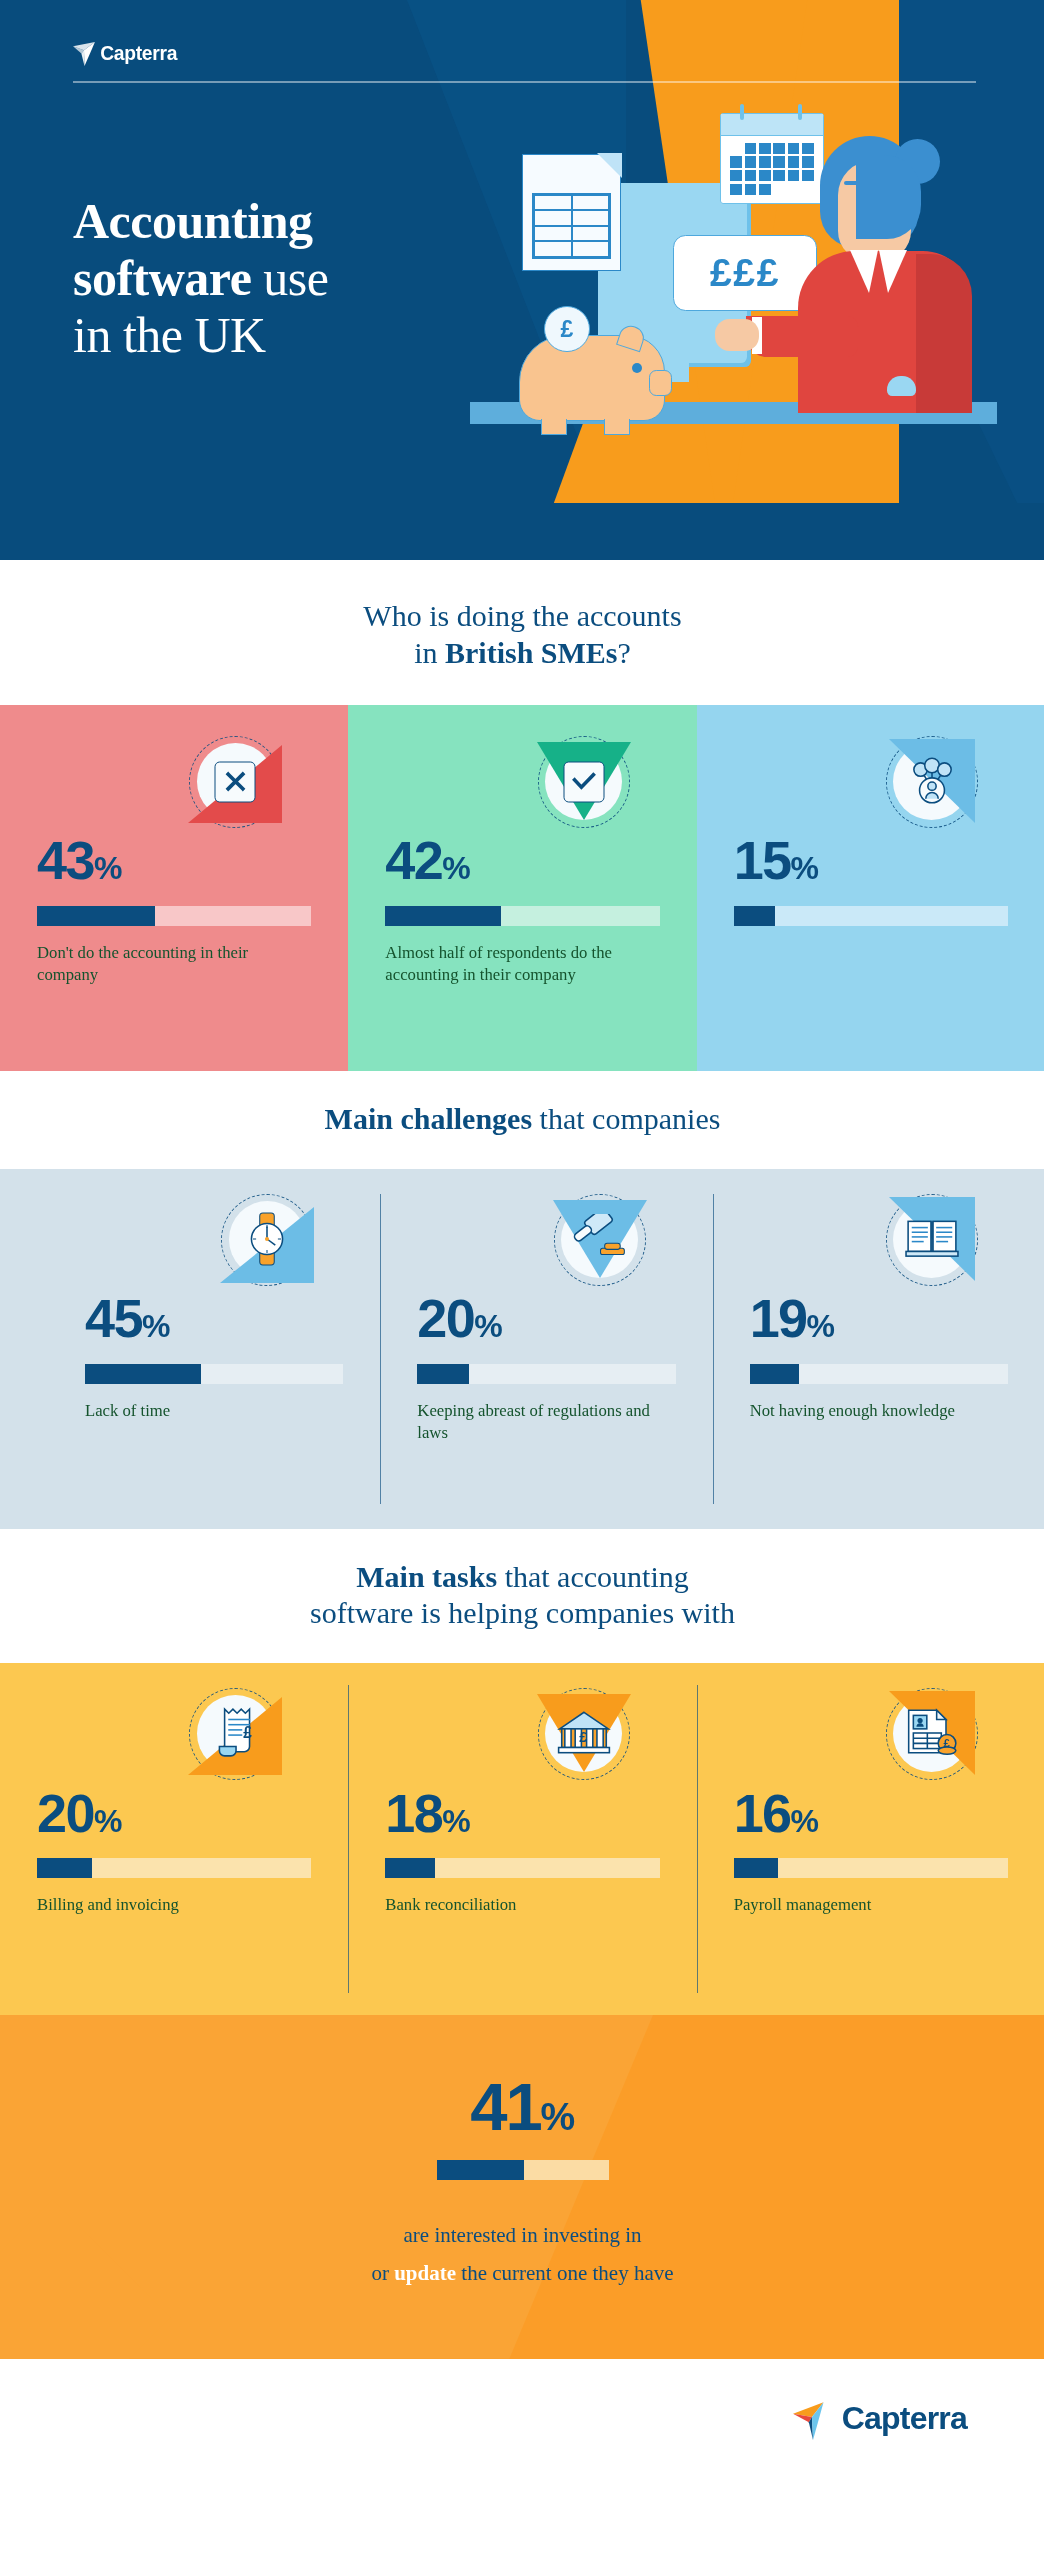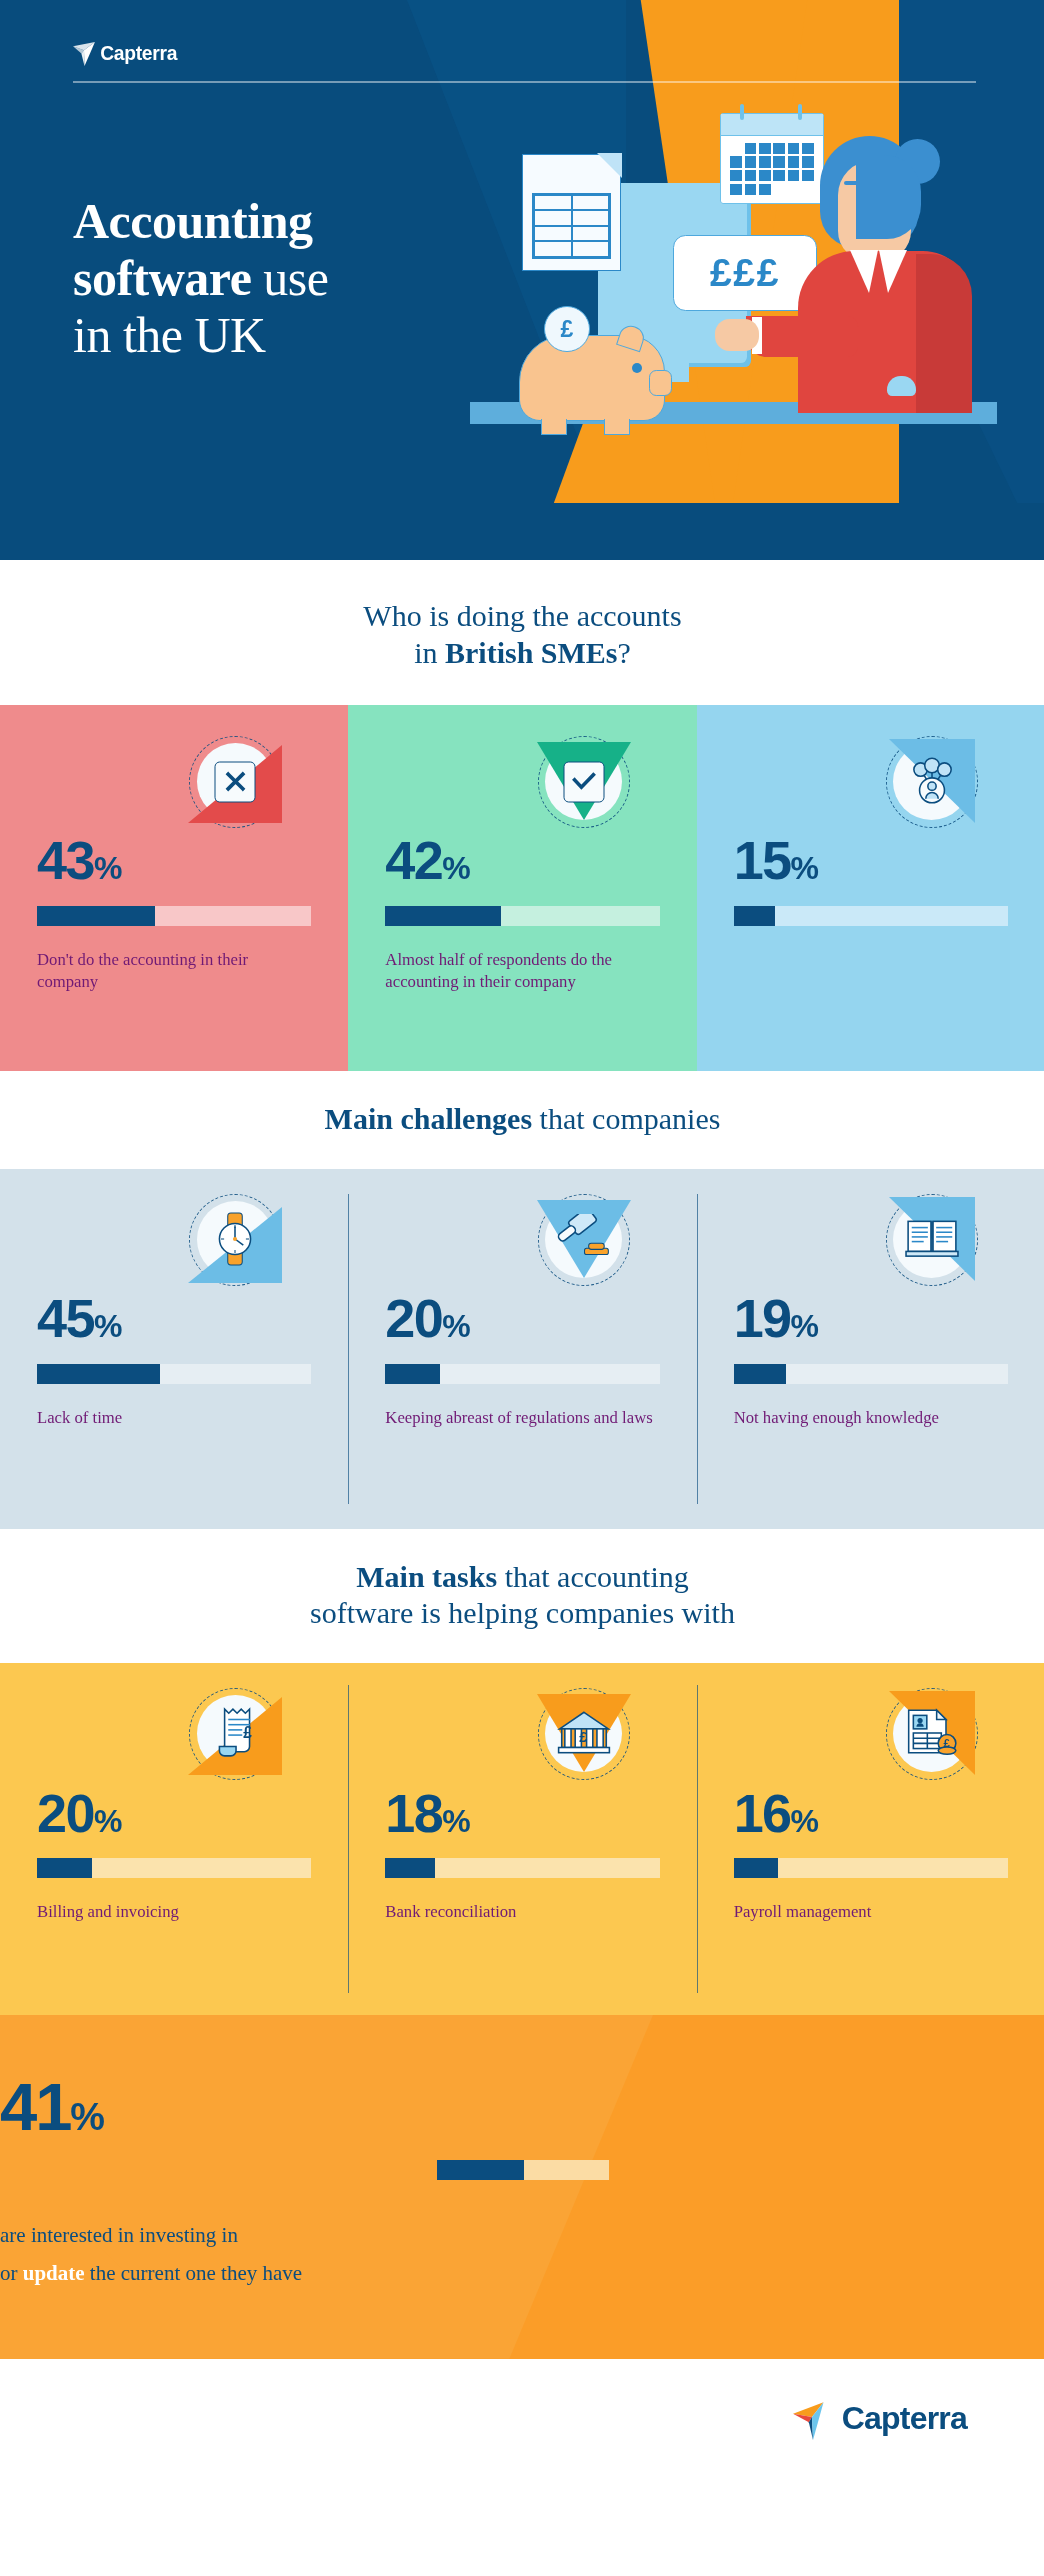--- a/index.html
+++ b/index.html
@@ -193,52 +193,52 @@
     white-space: nowrap;
   }
   .pct .num { font-size: 54px; }
   .pct .sym { font-size: 32px; letter-spacing: -0.5px; }
 
   .bar { height: 20px; margin-top: 21px; width: 100%; position: relative; }
   .bar .track { position:absolute; inset: 0; }
   .bar .fill { position:absolute; left:0; top:0; bottom:0; background:#0b4d7f; }
 
   .stat-label {
-    margin-top: 23px; color: #701a75; font-size: 16.7px; line-height: 1.32;
+    margin-top: 16px; color: #14532d; font-size: 16.7px; line-height: 1.32;
     font-weight: 400;
   }
 
   
   .row1 .c1 { background: #ef8b8c; }
   .row1 .c2 { background: #86e3bf; }
   .row1 .c3 { background: #95d5ef; }
   .row1 .c1 .track { background: #f8c7c8; }
   .row1 .c2 .track { background: #c5f0df; }
   .row1 .c3 .track { background: #cae9f8; }
 
   
-  .row2 { background: #d3e1ea; }
+  .row2 { background: #d3e1ea; padding-left: 48px; }
   .row2 .stat-cell { padding-top: 15.7px; min-height: 360px; }
   .row2 .track { background: #e6eef3; }
   .row2 .divider {
     position: absolute; left: 0; top: 25px; bottom: 25px; width: 1px; background: #0b4d7f; opacity:.65;
   }
 
   
   .row3 { background: #fcc850; }
   .row3 .stat-cell { padding-top: 15.7px; min-height: 352px; }
   .row3 .track { background: #fbe3ad; }
   .row3 .divider {
     position: absolute; left: 0; top: 22px; bottom: 22px; width: 1px; background: #0b4d7f; opacity:.65;
   }
 
   
   .cta {
     position: relative; background: #fb9d28; overflow: hidden;
-    padding: 62px 0 73px 0; 
+    padding: 62px 0 73px 0; text-align: center;
   }
   .cta-shape1 { position:absolute; left:0; top:0; width: 653px; height: 100%; background:#faa435; clip-path: polygon(0 0, 100% 0, 78% 100%, 0 100%); }
   .cta-shape2 { position:absolute; left:-31px; bottom:-42px; width: 167px; height: 167px; background:#faa435; transform: rotate(45deg); }
   .cta-inner { position: relative; z-index: 3; }
   .cta .pct { letter-spacing: -2.1px; }
   .cta .pct .num { font-size: 67px; }
   .cta .pct .sym { font-size: 39px; }
   .cta-bar { width: 172px; height: 20px; margin: 23px auto 0 auto; position: relative; }
   .cta-bar .track { position:absolute; inset:0; background:#fbdca4; }
   .cta-bar .fill { position:absolute; left:0; top:0; bottom:0; background:#0b4d7f; width: 51%; }

